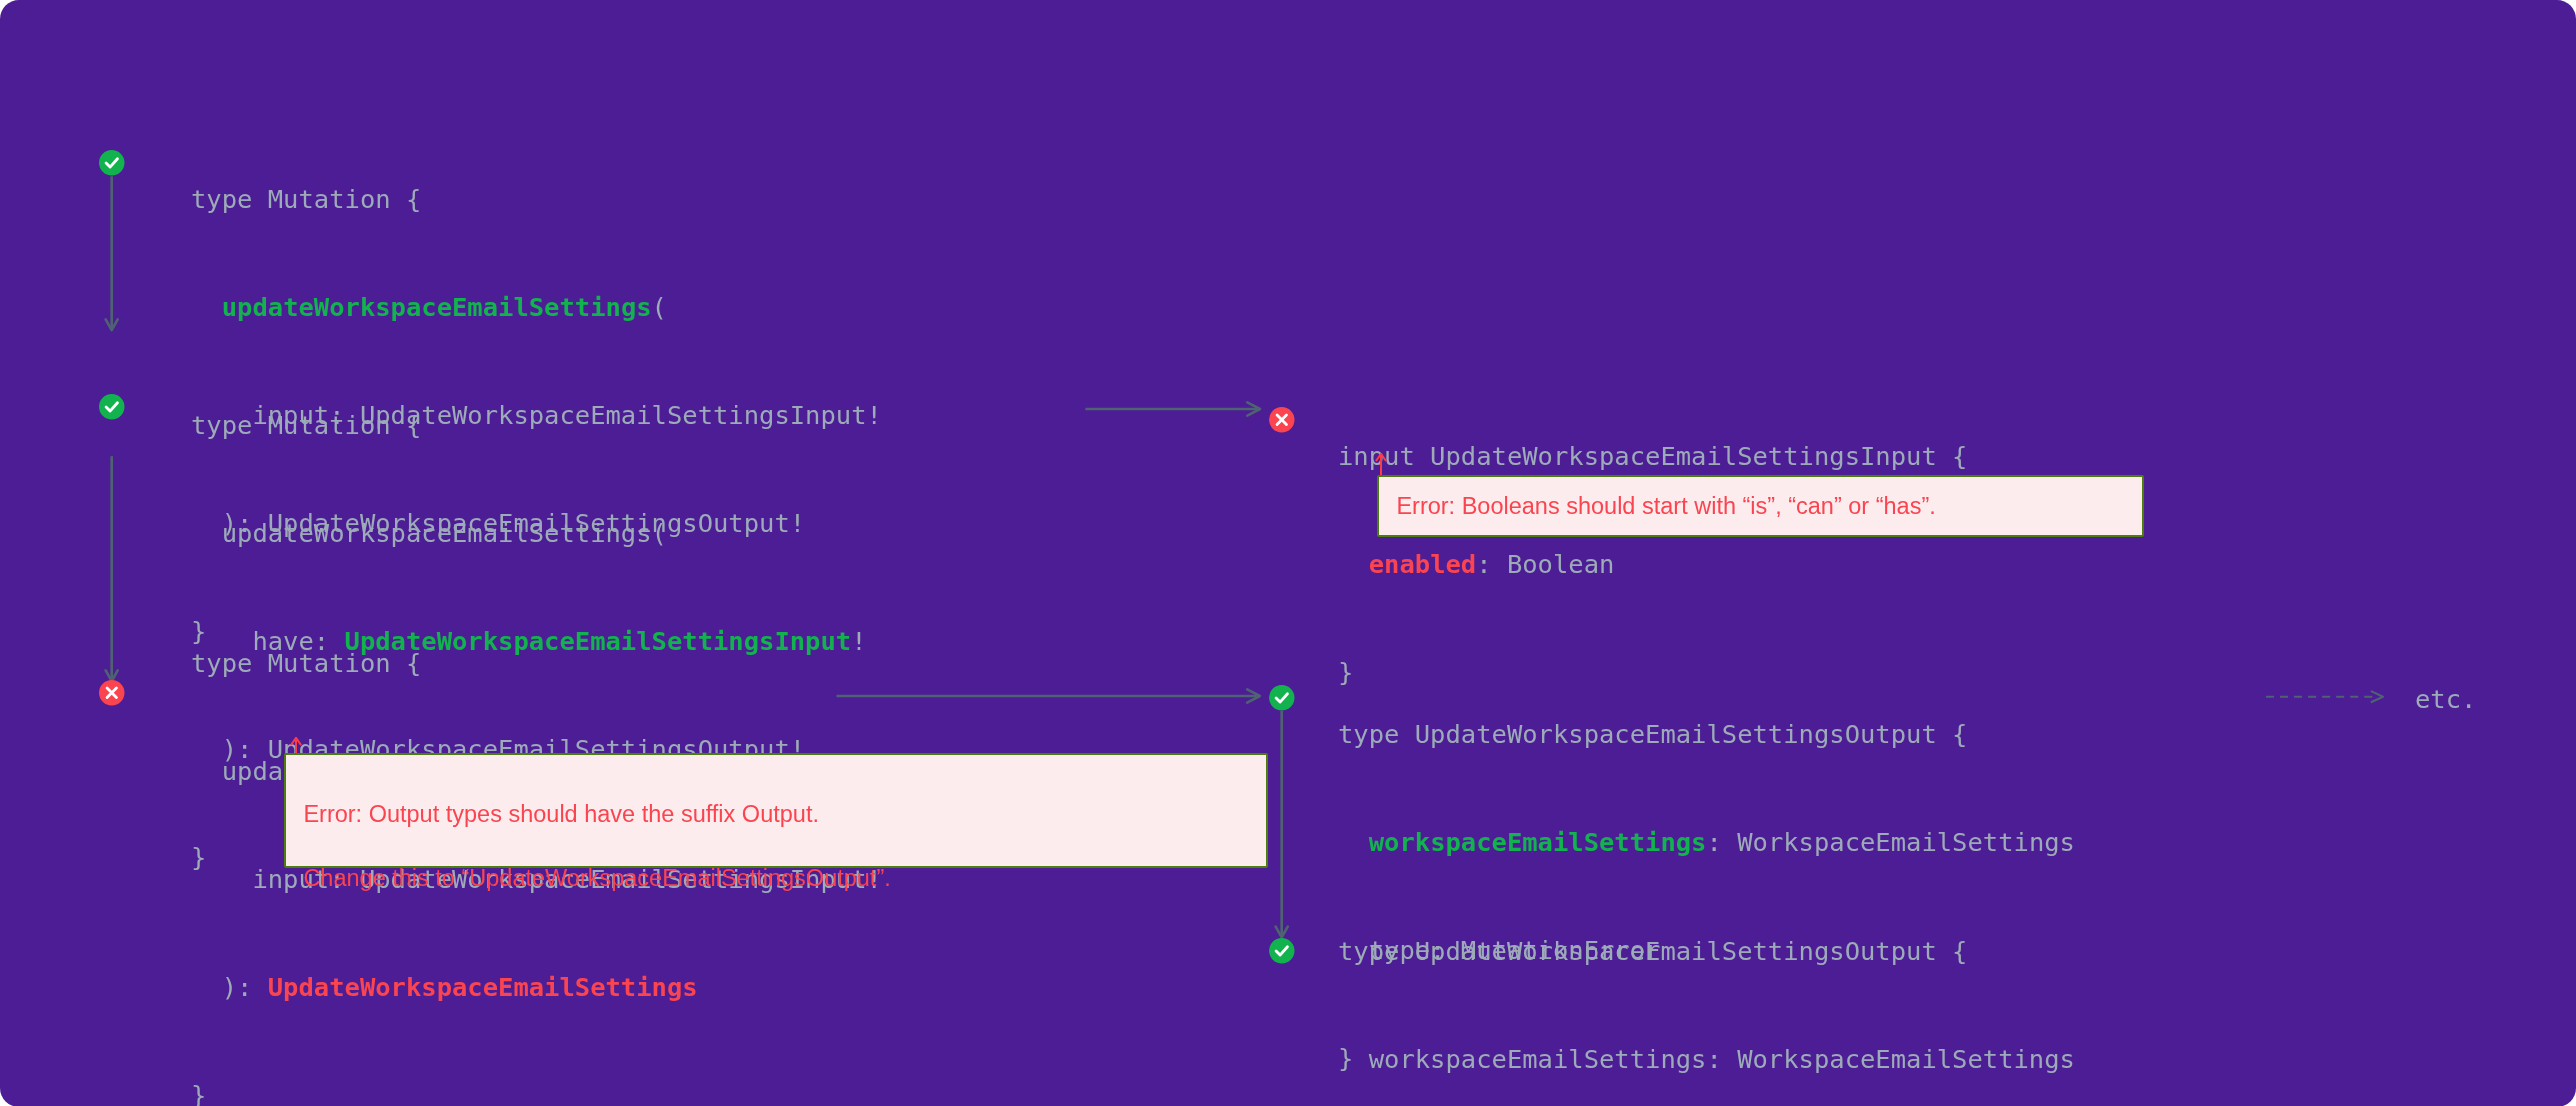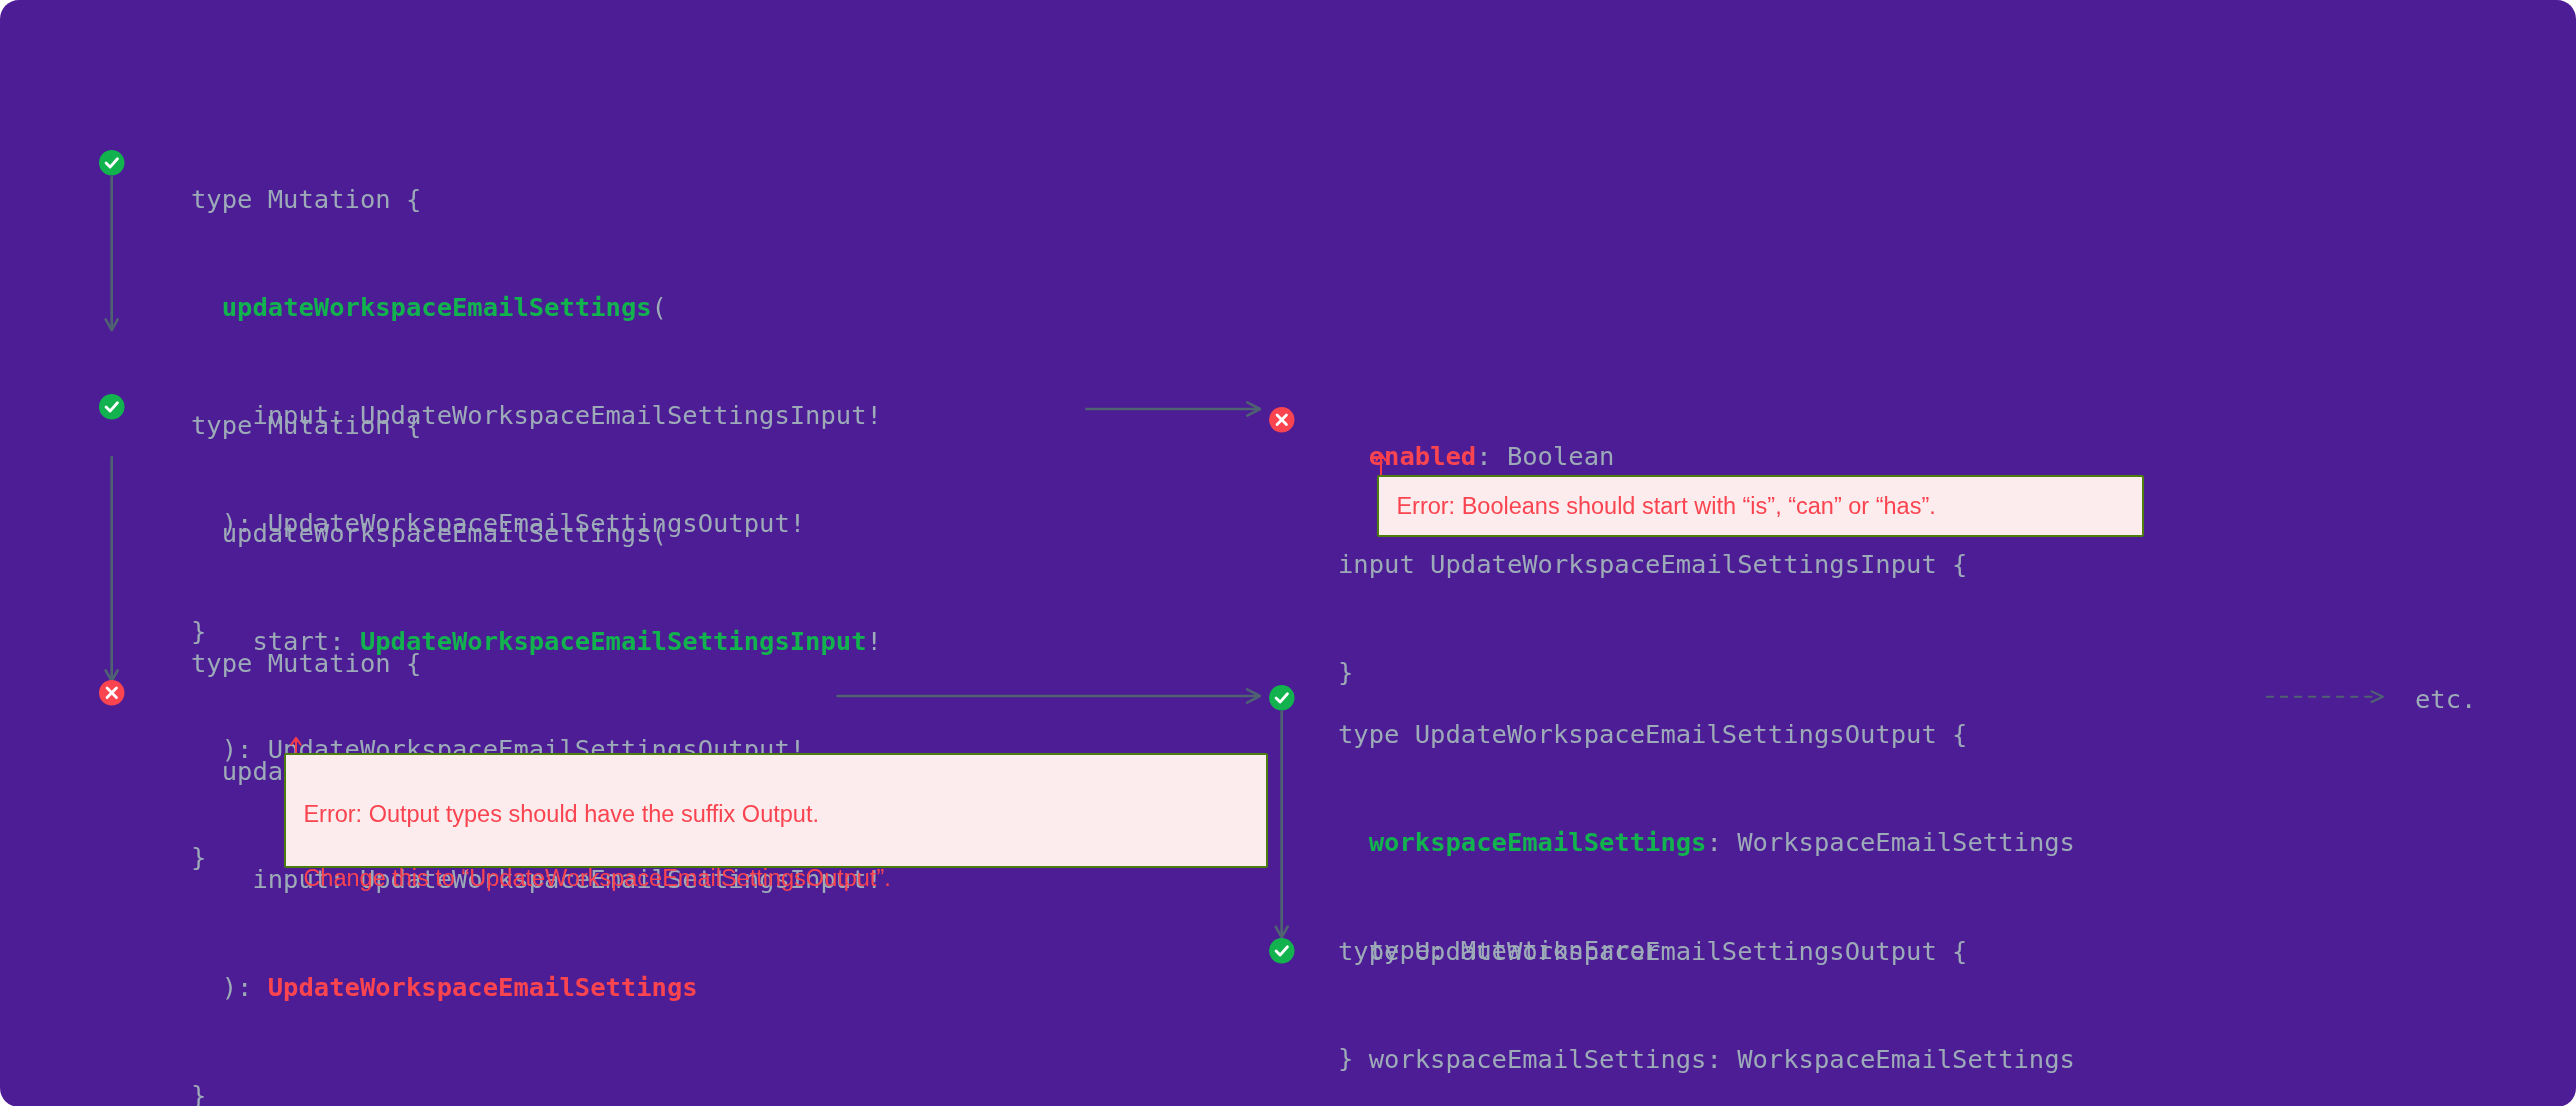--- a/index.html
+++ b/index.html
@@ -111,21 +111,21 @@
 
   <div class="status-icon" style="left:99px; top:394px;">
     <svg viewBox="0 0 38 38">
       <circle cx="19" cy="19" r="19" fill="#12b34e"></circle>
       <polyline points="10.5,19.5 16.5,25.5 27.5,13" fill="none" stroke="#ffffff" stroke-width="4.2" stroke-linecap="round" stroke-linejoin="round"></polyline>
     </svg>
   </div>
   <div class="code-block" style="left:191px; top:335px;">
     <div class="code-line">type Mutation {</div>
     <div class="code-line">  updateWorkspaceEmailSettings(</div>
-    <div class="code-line"><span class="tok-gray">    start: </span><span class="tok-green">UpdateWorkspaceEmailSettingsInput</span><span class="tok-gray">!</span></div>
+    <div class="code-line"><span class="tok-gray">    have: </span><span class="tok-green">UpdateWorkspaceEmailSettingsInput</span><span class="tok-gray">!</span></div>
     <div class="code-line">  ): UpdateWorkspaceEmailSettingsOutput!</div>
     <div class="code-line">}</div>
   </div>
 
   <div class="connector" style="left:1085px; top:401px;">
     <svg width="182" height="16" viewBox="0 0 272 24">
       <line x1="0" y1="12" x2="258" y2="12" stroke="#4f6272" stroke-width="4"></line>
       <polyline points="243,2 262,12 243,22" fill="none" stroke="#4f6272" stroke-width="4" stroke-linecap="round" stroke-linejoin="round"></polyline>
     </svg>
   </div>
@@ -164,22 +164,22 @@
   </div>
 
   <div class="status-icon" style="left:1269px; top:407px;">
     <svg viewBox="0 0 38 38">
       <circle cx="19" cy="19" r="19" fill="#fa4450"></circle>
       <line x1="12" y1="12" x2="26" y2="26" stroke="#ffffff" stroke-width="4.2" stroke-linecap="round"></line>
       <line x1="26" y1="12" x2="12" y2="26" stroke="#ffffff" stroke-width="4.2" stroke-linecap="round"></line>
     </svg>
   </div>
   <div class="code-block" style="left:1338px; top:366px;">
+    <div class="code-line">input UpdateWorkspaceEmailSettingsInput {</div>
     <div class="code-line"><span class="tok-gray">  </span><span class="tok-red">enabled</span><span class="tok-gray">: Boolean</span></div>
-    <div class="code-line">input UpdateWorkspaceEmailSettingsInput {</div>
     <div class="code-line">}</div>
   </div>
 
   <div class="error-arrow" style="left:1373px; top:451px;">
     <svg width="16" height="31" viewBox="0 0 24 46">
       <line x1="12" y1="46" x2="12" y2="6" stroke="#fa3c48" stroke-width="3"></line>
       <polyline points="5,14 12,4 19,14" fill="none" stroke="#fa3c48" stroke-width="3" stroke-linecap="round" stroke-linejoin="round"></polyline>
     </svg>
   </div>
   <div class="error-box" style="left:1377px; top:475px; width:767px; height:62px; display:flex; align-items:center;">

